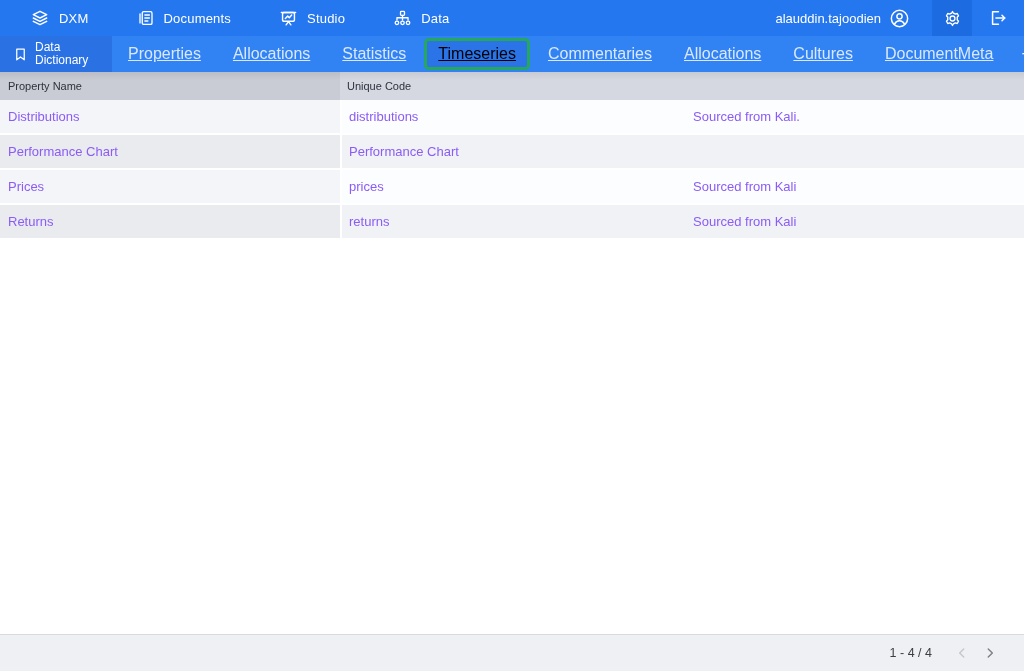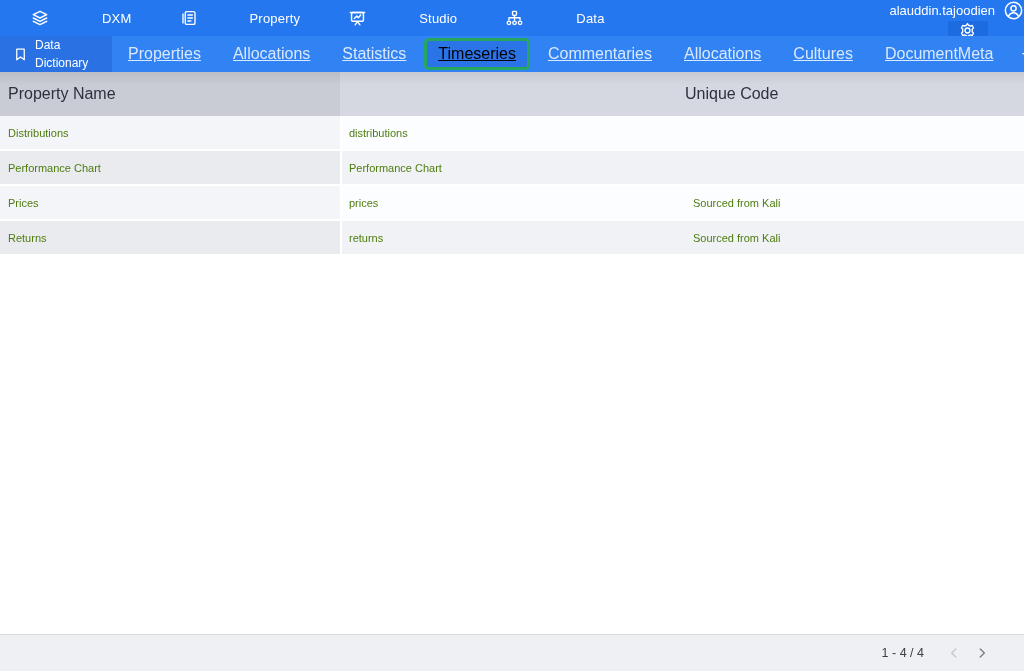--- a/index.html
+++ b/index.html
@@ -12,23 +12,23 @@
 
   
   .topnav {
     height:36px; flex:0 0 36px;
     background:#2577f0;
     display:flex; align-items:center;
     color:#ffffff;
   }
   .topnav-left { display:flex; align-items:center; gap:48px; margin-left:30px; }
   .nav-item { display:flex; align-items:center; gap:9px; cursor:pointer; }
-  .nav-item .lbl { font-size:13px; font-weight:500; letter-spacing:.2px;margin-left:43px; }
+  .nav-item .lbl { font-size:13px; font-weight:500; letter-spacing:.2px; }
   .icn { display:inline-flex; align-items:center; justify-content:center; }
-  .topnav-right { margin-left:auto; display:flex; align-items:center; height:100%;flex-direction:column; }
+  .topnav-right { margin-left:auto; display:flex; align-items:center; height:100%; }
   .user-chip { display:flex; align-items:center; gap:8px; cursor:pointer; }
   .user-chip .uname { font-size:13px; }
   .gear-btn {
     width:40px; height:36px; margin-left:22px;
     background:#1d6be0;
     display:flex; align-items:center; justify-content:center; cursor:pointer;
   }
   .logout-btn {
     width:52px; height:36px;
     display:flex; align-items:center; justify-content:center; cursor:pointer;
@@ -40,69 +40,68 @@
     background:#3182f3;
     display:flex; align-items:center;
     color:#ffffff; white-space:nowrap; overflow:hidden;
   }
   .dd-section {
     height:36px; flex:0 0 112px;
     background:#2a72e4;
     display:flex; align-items:center; gap:7px;
     padding-left:13px; cursor:pointer;
   }
-  .dd-section .dd-title { font-size:12px; line-height:18px; white-space:normal; width:62px; }
+  .dd-section .dd-title { font-size:12px; line-height:13px; white-space:normal; width:62px; }
   .tab {
     font-size:16px; color:rgba(255,255,255,.82);
     padding:0 11px; height:26px; line-height:26px;
     margin:15px 5px; cursor:pointer; border-radius:2px;text-decoration:underline;
   }
   .tab--selected {
     background:#2a74e8; color:#000000;
     box-shadow:0 0 0 3px #26a75f;
   }
   .plus-btn {
     font-size:19px; font-weight:300; color:#ffffff;
     padding:0 8px; margin-left:4px; cursor:pointer; line-height:36px;
   }
 
   
   .grid { flex:0 0 auto; }
-  .grid-header { display:flex; height:44px; font-size:16px; font-weight:500; color:#2e323c; }
+  .grid-header { display:flex; height:28px; font-size:11px; font-weight:500; color:#2e323c; }
   .gh-c1 {
     flex:0 0 340px; display:flex; align-items:center; padding-left:8px;
     background:linear-gradient(#babdc5,#c9ccd4 30%); cursor:pointer;
   }
   .gh-rest {
     flex:1 1 auto; display:flex; align-items:center;
     background:linear-gradient(#c7cad3,#d5d8e1 30%);
-    justify-content:flex-end;
   }
   .gh-c2 { flex:0 0 346px; padding-left:7px; cursor:pointer; }
   .gh-c3 { flex:1 1 auto; padding-left:7px; cursor:pointer; }
 
-  .grid-row { display:flex; height:33px; margin-bottom:2px; font-size:11px; color:#4d7c0f; cursor:pointer; }
+  .grid-row { display:flex; height:33px; margin-bottom:2px; font-size:13px; color:#8b5cf6; cursor:pointer; }
   .gr-c1 { flex:0 0 340px; display:flex; align-items:center; padding-left:8px; margin-right:2px; }
   .gr-rest { flex:1 1 auto; display:flex; align-items:center; }
   .gr-c2 { flex:0 0 344px; padding-left:7px; }
   .gr-c3 { flex:1 1 auto; padding-left:7px; }
   .row-odd  .gr-c1 { background:#f4f5f8; }
   .row-odd  .gr-rest { background:#fcfdfe; }
   .row-even .gr-c1 { background:#e9ebef; }
   .row-even .gr-rest { background:#f0f2f5; }
 
   
   .workarea { flex:1 1 auto; background:#ffffff; }
 
   
   .footer {
     height:37px; flex:0 0 37px;
     background:#eef0f3; border-top:1px solid #d9dbe0;
     display:flex; align-items:center; justify-content:flex-end;
-    padding-right:28px; gap:0;
+    padding-right:20px; gap:0;
   }
   .range-label { font-size:12.5px; color:#3c3e44; margin-right:16px; }
   .pg-btn { width:28px; height:28px; display:flex; align-items:center; justify-content:center; cursor:pointer; }
 </style>
 </head>
 <body>
 
 <div class="topnav">
   <div class="topnav-left">
     <div class="nav-item">
@@ -116,21 +115,21 @@
       <span class="lbl">DXM</span>
     </div>
     <div class="nav-item">
       <span class="icn">
         <svg width="18" height="18" viewBox="0 0 24 24" fill="none" stroke="#fff" stroke-width="1.8" stroke-linejoin="round" stroke-linecap="round">
           <rect x="7" y="3.5" width="13" height="17" rx="2"></rect>
           <path d="M4 6.5 v12"></path>
           <path d="M10.5 8 h6 M10.5 12 h6 M10.5 16 h4"></path>
         </svg>
       </span>
-      <span class="lbl">Property</span>
+      <span class="lbl">Documents</span>
     </div>
     <div class="nav-item">
       <span class="icn">
         <svg width="19" height="19" viewBox="0 0 24 24" fill="none" stroke="#fff" stroke-width="1.8" stroke-linejoin="round" stroke-linecap="round">
           <path d="M3 4.5 h18"></path>
           <rect x="4.5" y="4.5" width="15" height="11" rx="1.5"></rect>
           <path d="M8 12 l3-3 2 2 3-3.5"></path>
           <path d="M9 20 l3-4 3 4"></path>
         </svg>
       </span>
@@ -211,20 +210,21 @@
       <div class="gh-c2">
         <span>Unique Code</span>
       </div>
     </div>
   </div>
 
   <div class="grid-row row-odd">
     <div class="gr-c1">Distributions</div>
     <div class="gr-rest">
       <div class="gr-c2">distributions</div>
+      <div class="gr-c3">Sourced from Kali.</div>
     </div>
   </div>
 
   <div class="grid-row row-even">
     <div class="gr-c1">Performance Chart</div>
     <div class="gr-rest">
       <div class="gr-c3">Performance Chart</div>
     </div>
   </div>
 

